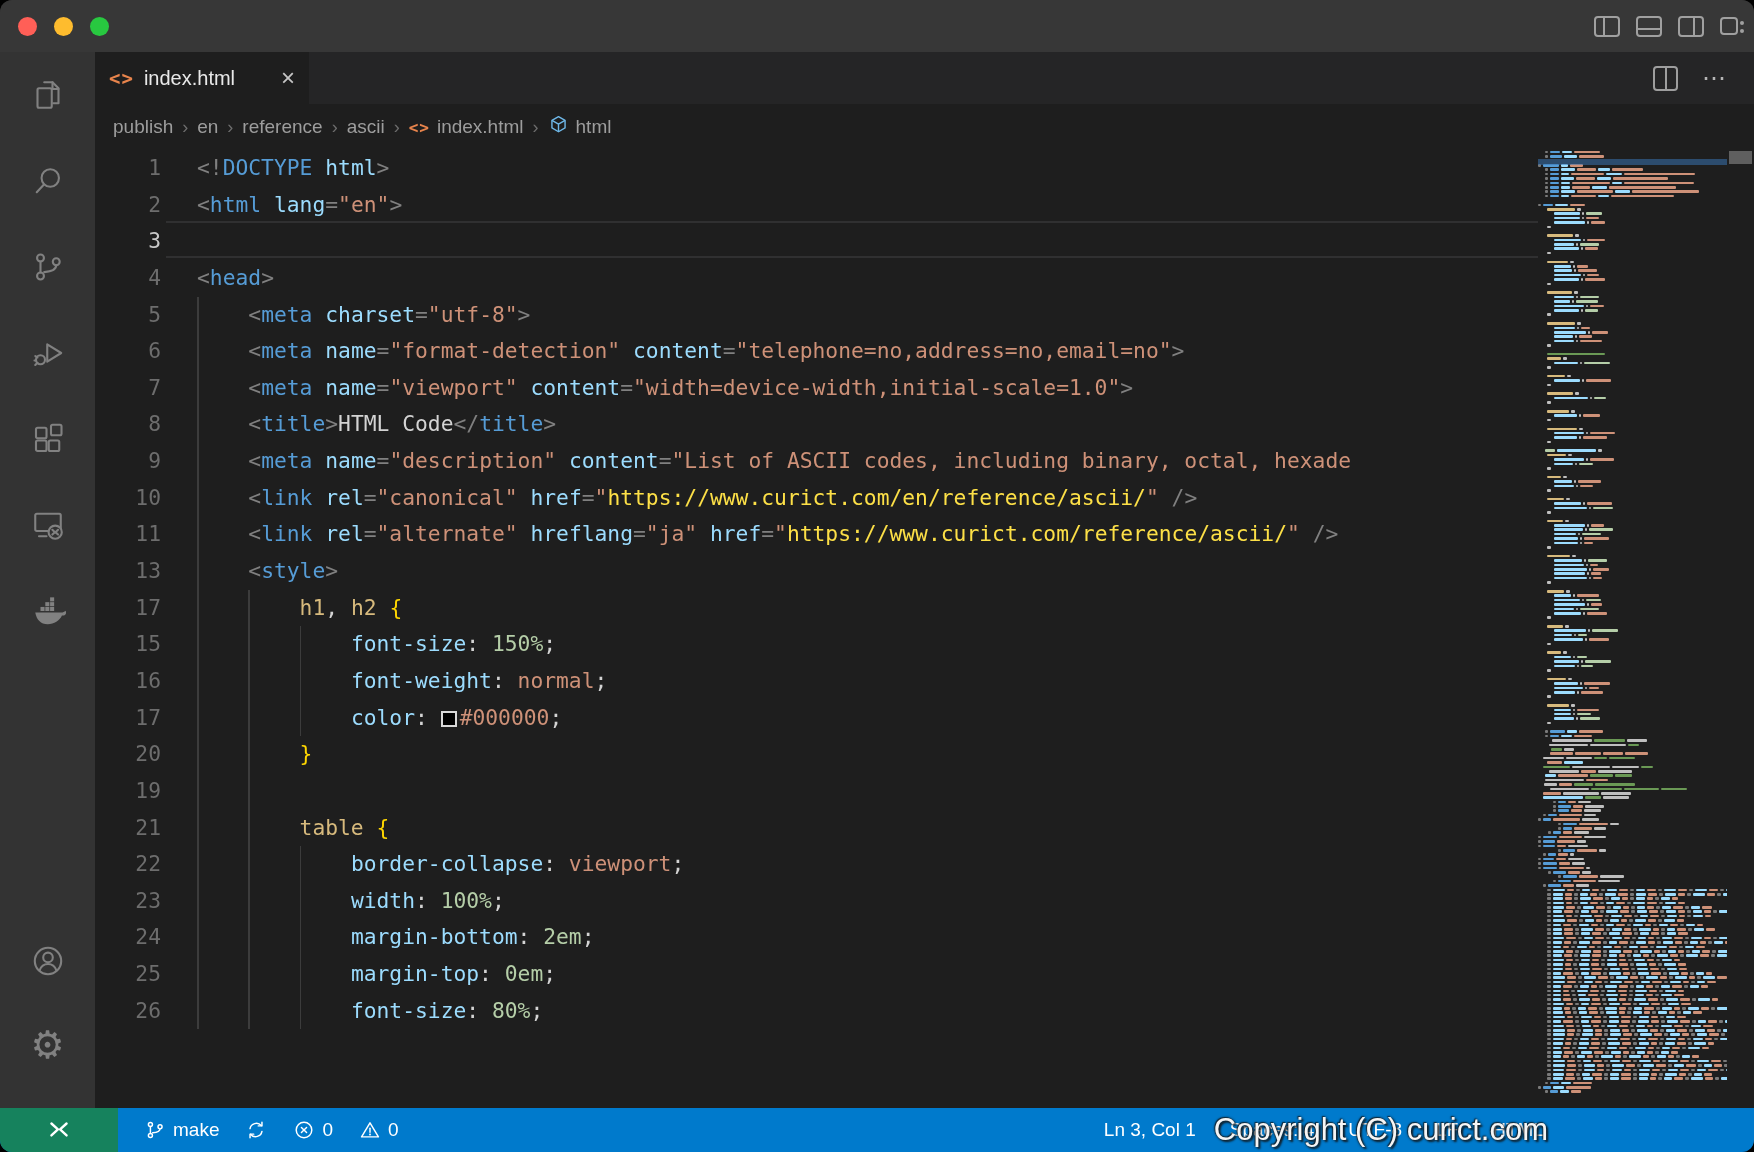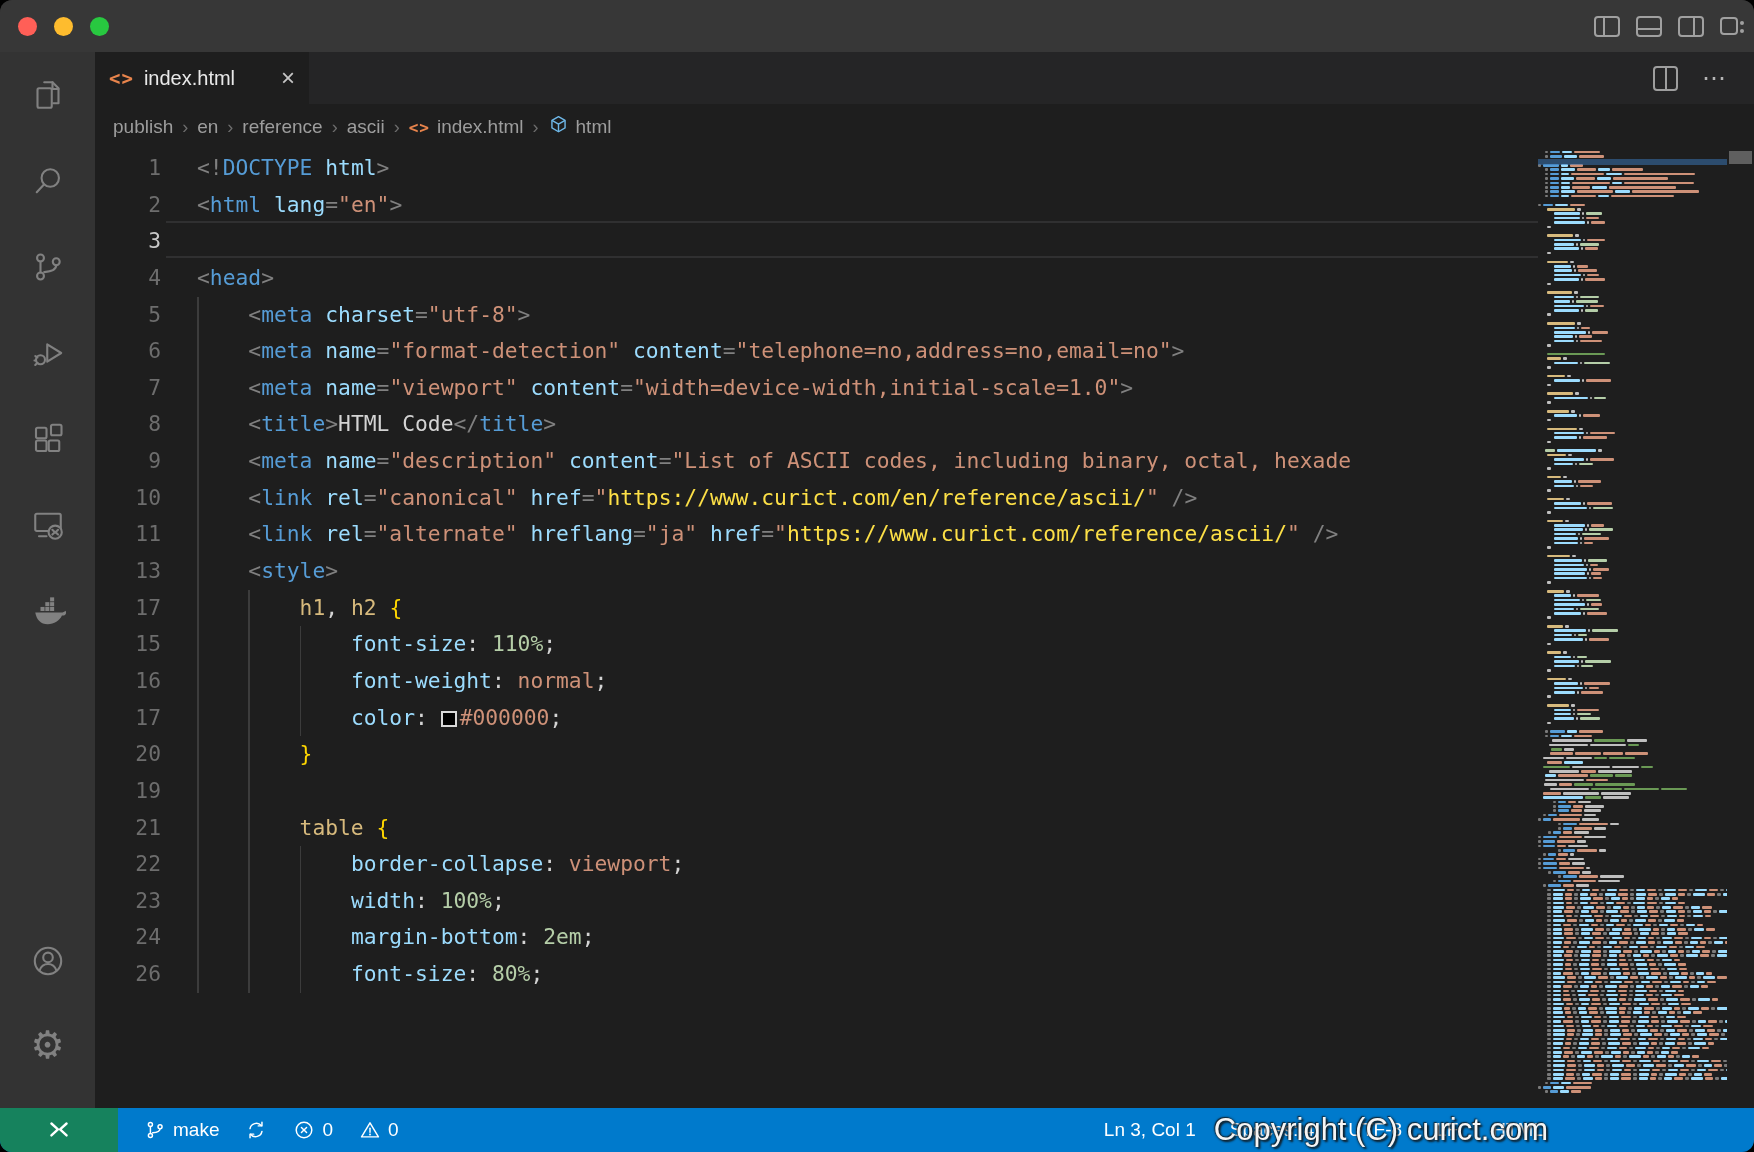--- a/index.html
+++ b/index.html
@@ -270,21 +270,21 @@
         <div class="row">
           <div class="ln">13</div>
           <div class="code"><div class="guide" style="left: 0px;"></div><span class="w">    </span><span class="p">&lt;</span><span class="t">style</span><span class="p">&gt;</span></div>
         </div>
         <div class="row">
           <div class="ln">17</div>
           <div class="code"><div class="guide" style="left: 0px;"></div><div class="guide" style="left: 51.4px;"></div><span class="w">        </span><span class="sel">h1</span><span class="w">, </span><span class="sel">h2</span><span class="w"> </span><span class="y">{</span></div>
         </div>
         <div class="row">
           <div class="ln">15</div>
-          <div class="code"><div class="guide" style="left: 0px;"></div><div class="guide" style="left: 51.4px;"></div><div class="guide" style="left: 102.8px;"></div><span class="w">            </span><span class="a">font-size</span><span class="w">: </span><span class="n">110%</span><span class="w">;</span></div>
+          <div class="code"><div class="guide" style="left: 0px;"></div><div class="guide" style="left: 51.4px;"></div><div class="guide" style="left: 102.8px;"></div><span class="w">            </span><span class="a">font-size</span><span class="w">: </span><span class="n">150%</span><span class="w">;</span></div>
         </div>
         <div class="row">
           <div class="ln">16</div>
           <div class="code"><div class="guide" style="left: 0px;"></div><div class="guide" style="left: 51.4px;"></div><div class="guide" style="left: 102.8px;"></div><span class="w">            </span><span class="a">font-weight</span><span class="w">: </span><span class="s">normal</span><span class="w">;</span></div>
         </div>
         <div class="row">
           <div class="ln">17</div>
           <div class="code"><div class="guide" style="left: 0px;"></div><div class="guide" style="left: 51.4px;"></div><div class="guide" style="left: 102.8px;"></div><span class="w">            </span><span class="a">color</span><span class="w">: </span><span class="swatch"></span><span class="s">#000000</span><span class="w">;</span></div>
         </div>
         <div class="row">
@@ -303,20 +303,24 @@
           <div class="ln">22</div>
           <div class="code"><div class="guide" style="left: 0px;"></div><div class="guide" style="left: 51.4px;"></div><div class="guide" style="left: 102.8px;"></div><span class="w">            </span><span class="a">border-collapse</span><span class="w">: </span><span class="s">viewport</span><span class="w">;</span></div>
         </div>
         <div class="row">
           <div class="ln">23</div>
           <div class="code"><div class="guide" style="left: 0px;"></div><div class="guide" style="left: 51.4px;"></div><div class="guide" style="left: 102.8px;"></div><span class="w">            </span><span class="a">width</span><span class="w">: </span><span class="n">100%</span><span class="w">;</span></div>
         </div>
         <div class="row">
           <div class="ln">24</div>
           <div class="code"><div class="guide" style="left: 0px;"></div><div class="guide" style="left: 51.4px;"></div><div class="guide" style="left: 102.8px;"></div><span class="w">            </span><span class="a">margin-bottom</span><span class="w">: </span><span class="n">2em</span><span class="w">;</span></div>
+        </div>
+        <div class="row">
+          <div class="ln">25</div>
+          <div class="code"><div class="guide" style="left: 0px;"></div><div class="guide" style="left: 51.4px;"></div><div class="guide" style="left: 102.8px;"></div><span class="w">            </span><span class="a">margin-top</span><span class="w">: </span><span class="n">0em</span><span class="w">;</span></div>
         </div>
         <div class="row">
           <div class="ln">26</div>
           <div class="code"><div class="guide" style="left: 0px;"></div><div class="guide" style="left: 51.4px;"></div><div class="guide" style="left: 102.8px;"></div><span class="w">            </span><span class="a">font-size</span><span class="w">: </span><span class="n">80%</span><span class="w">;</span></div>
         </div>
         <div class="cur-line" style="top: 71.3px;"></div>
       </div>
     <div class="minimap" id="minimap">
         <div class="mm-row" style="padding-left: 7px;">
           <span class="mm-seg" style="background: rgb(122, 122, 122); width: 3px;"></span>

